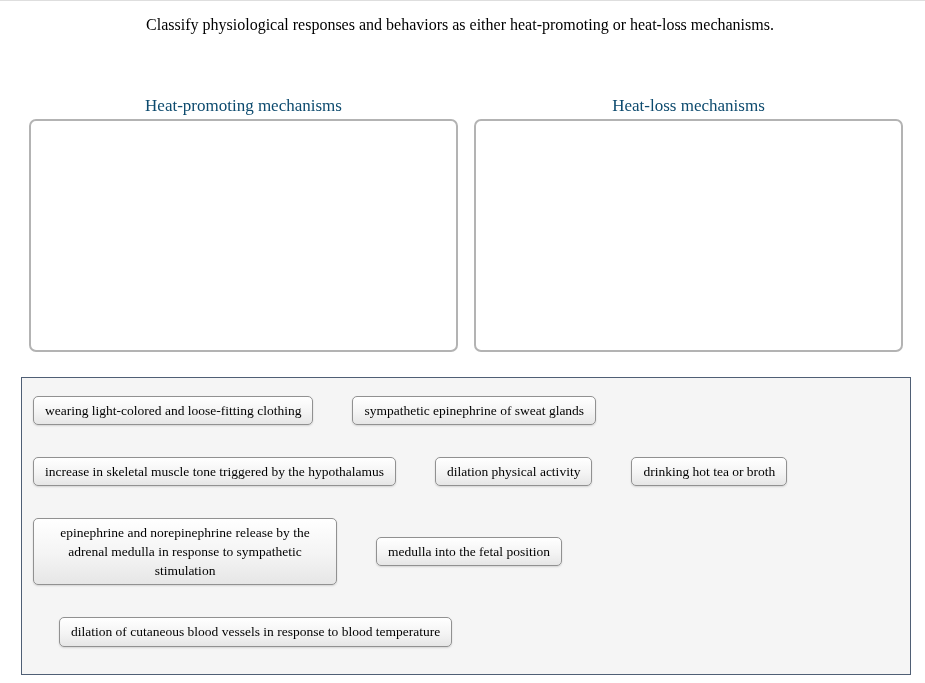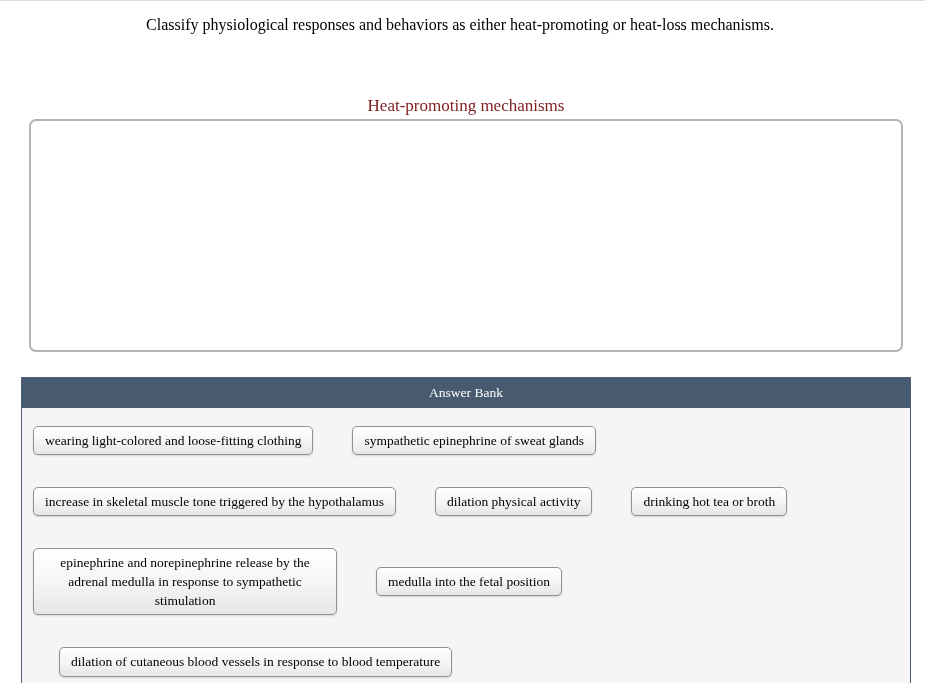--- a/index.html
+++ b/index.html
@@ -21,21 +21,21 @@
     display: flex;
     gap: 16px;
     margin: 60px 22px 0 29px;
   }
   .bin { flex: 1; }
   .bin-label {
     text-align: center;
     font-size: 17px;
     line-height: 1.18;
     margin-bottom: 3px;
-    color: #7f1d1d;
+    color: #0c4a6e;
   }
   .dropzone {
     height: 233px;
     background: #ffffff;
     border: 2px solid #b3b3b3;
     border-radius: 7px;
   }
   .answer-bank {
     margin: 25px 14px 0 21px;
     border: 1px solid #4f5f75;
@@ -79,26 +79,27 @@
 
 <div class="top-line"></div>
 
 <p class="instruction">Classify physiological responses and behaviors as either heat-promoting or heat-loss mechanisms.</p>
 
 <div class="bins">
   <div class="bin">
     <div class="bin-label">Heat-promoting mechanisms</div>
     <div class="dropzone"></div>
   </div>
+  <div class="bin">
+    <div class="bin-label">Heat-loss mechanisms</div>
+    <div class="dropzone"></div>
+  </div>
 </div>
 
 <div class="answer-bank">
-  <div class="bank-header">
-    <span>Answer Bank</span>
-  </div>
   <div class="bank-body">
     <div class="bank-row">
       <div class="chip">wearing light-colored and loose-fitting clothing</div>
       <div class="chip">sympathetic epinephrine of sweat glands</div>
     </div>
     <div class="bank-row">
       <div class="chip">increase in skeletal muscle tone triggered by the hypothalamus</div>
       <div class="chip">dilation physical activity</div>
       <div class="chip">drinking hot tea or broth</div>
     </div>

